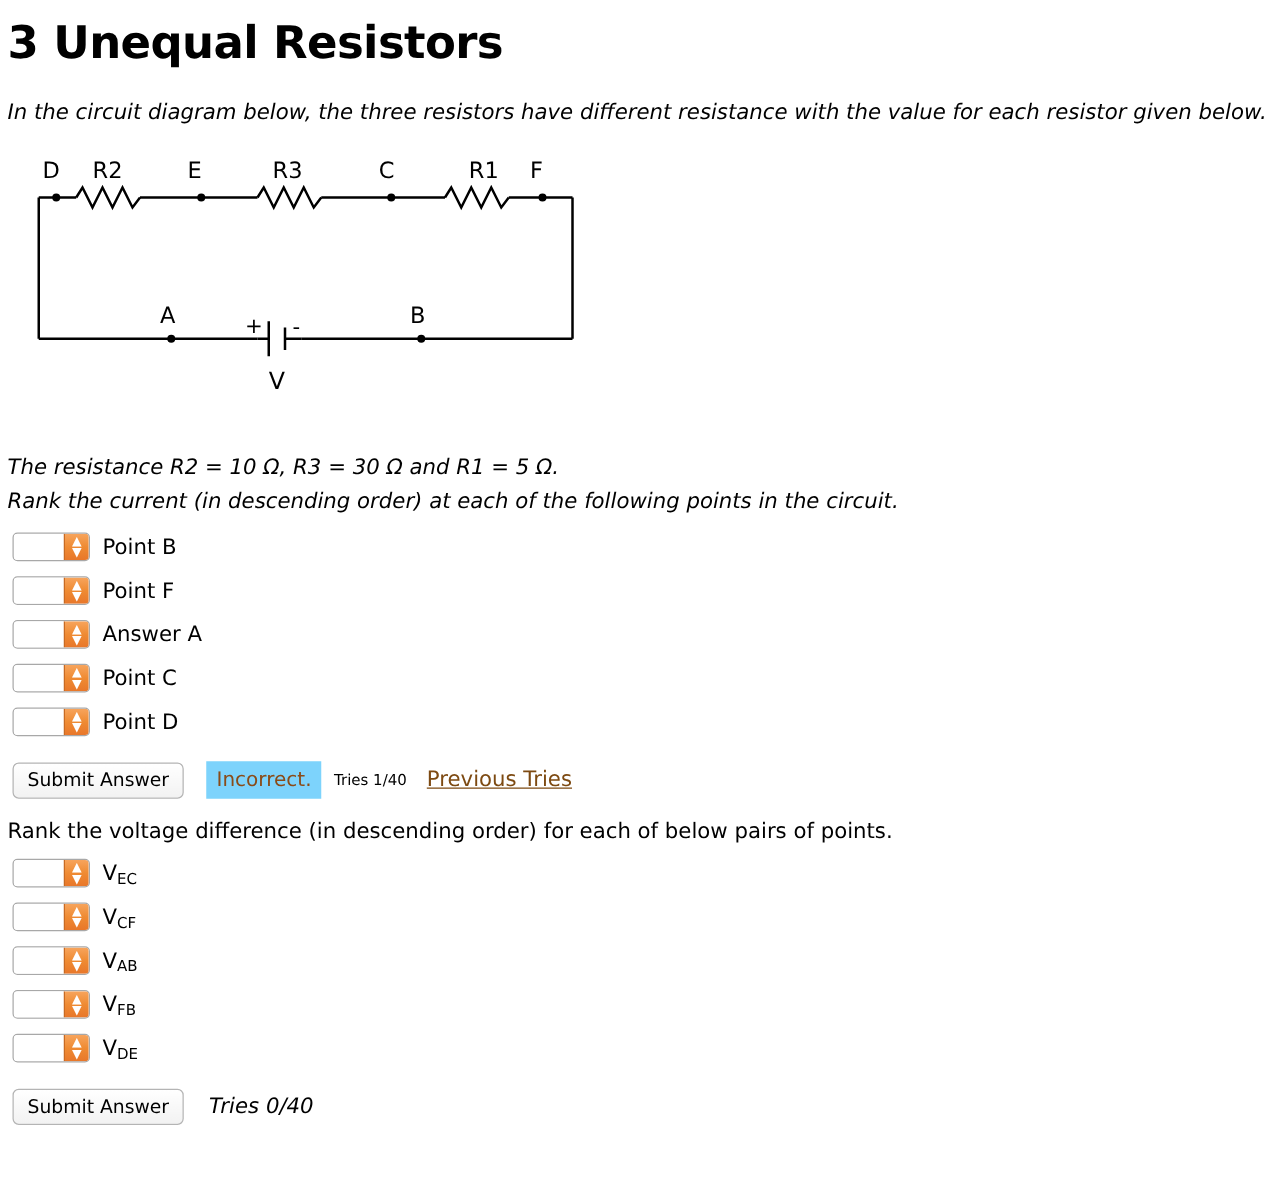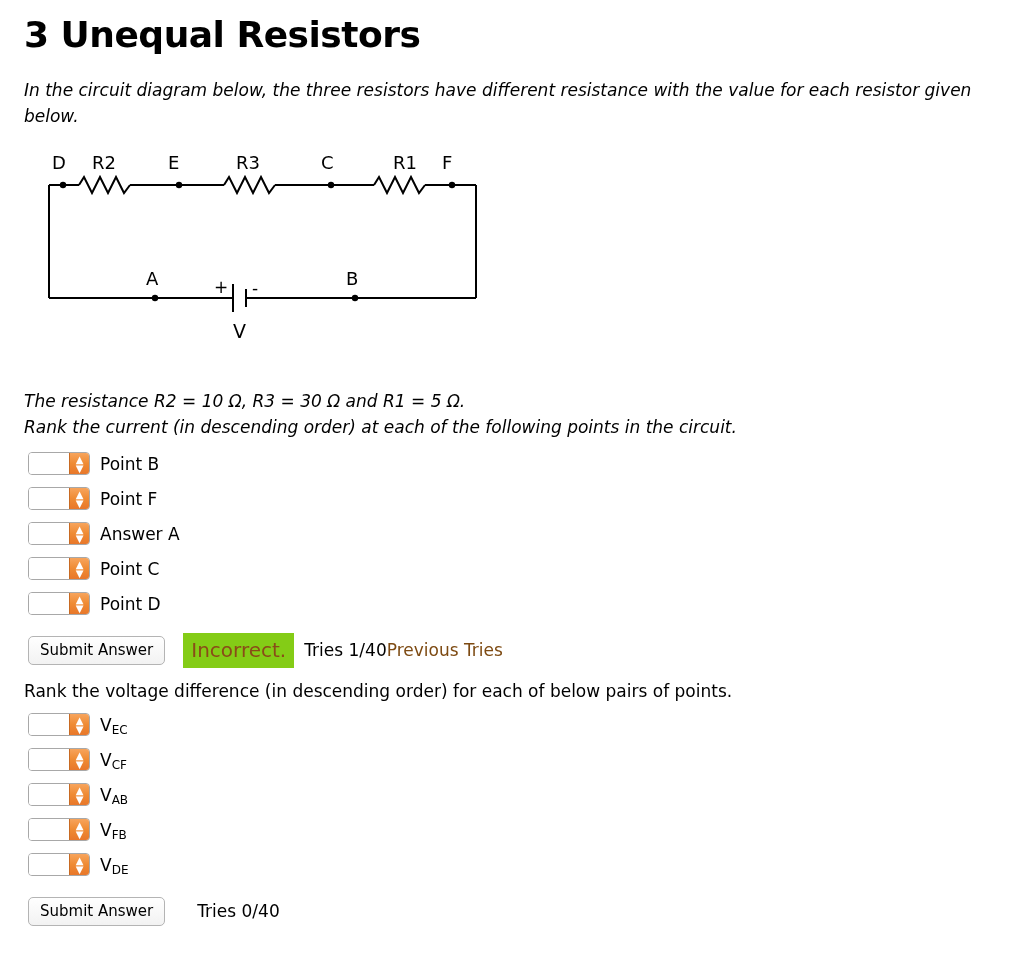--- a/index.html
+++ b/index.html
@@ -9,21 +9,21 @@
   }
   body {
     width: 1024px;
     height: 953px;
     font-family: "DejaVu Sans", "Liberation Sans", sans-serif;
     color: #000000;
     position: relative;
     overflow: hidden;
   }
   .page {
-    padding: 8px 6px 0 24px;
+    padding: 8px 6px 0 6px;
     box-sizing: border-box;
   }
   h1.title {
     font-size: 36px;
     font-weight: bold;
     margin: 6px 0 22px 0;
     letter-spacing: -0.5px;
   }
   p.intro {
     font-size: 17px;
@@ -105,40 +105,42 @@
     font-family: "DejaVu Sans", "Liberation Sans", sans-serif;
     font-size: 15px;
     padding: 4px 11px 5px 11px;
     background: linear-gradient(to bottom, #ffffff 0%, #f2f2f2 100%);
     border: 1px solid #b4b4b4;
     border-radius: 5px;
     color: #000;
     cursor: pointer;
   }
   .incorrect {
-    background: #84cc16;
+    background: #7dd3fc;
     color: #8a4b18;
-    font-size: 20px;
+    font-size: 16px;
     padding: 5px 8px 6px 8px;
     margin-left: 18px;
   }
   .tries {
-    font-size: 17px;
+    font-size: 12px;
     margin-left: 10px;
     text-align: right;
   }
   .prev-tries {
     font-size: 17px;
     color: #7d4a12;
-    margin-left: 0;
+    text-decoration: underline;
+    margin-left: 16px;
     cursor: pointer;
   }
   .second-tries {
     font-size: 17px;
-    margin-left: 32px;
+    margin-left: 20px;
+    font-style: italic;
   }
   .rank-line-2 {
     font-size: 17px;
     margin: 16px 0 6px 0;
   }
 </style>
 </head>
 <body>
 
 <div class="page">

